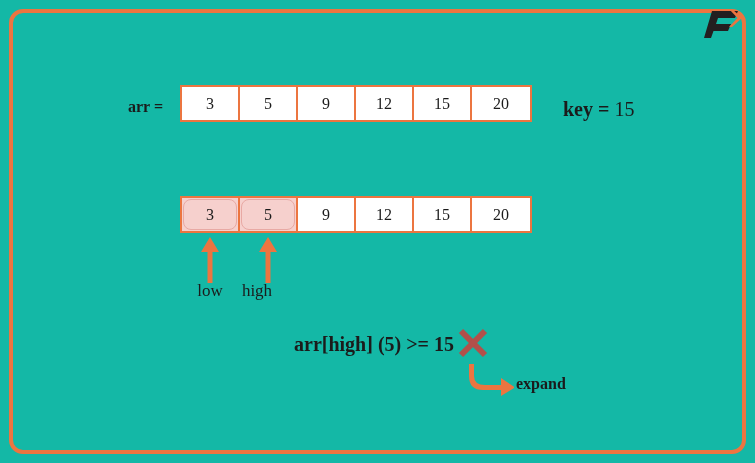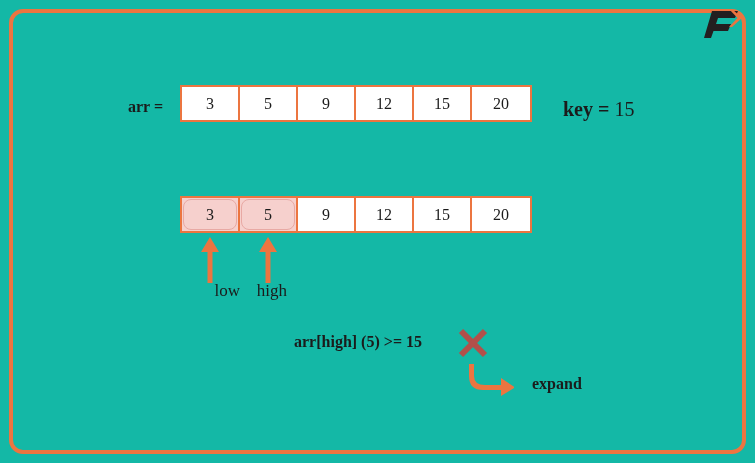--- a/index.html
+++ b/index.html
@@ -107,32 +107,32 @@
     width: 22px;
     height: 46px;
   }
   .ptr.low  { left: 199px; top: 237px; }
   .ptr.high { left: 257px; top: 237px; }
 
   .ptr-label {
     position: absolute;
     font-size: 17px;
     color: #1b1b1b;
-    text-align: right;
+    text-align: center;
     width: 60px;
   }
   .ptr-label.low  { left: 180px; top: 281px; }
   .ptr-label.high { left: 227px; top: 281px; }
 
   
   .cond {
     position: absolute;
     left: 294px;
     top: 333px;
-    font-size: 16px;
+    font-size: 20px;
     font-weight: bold;
     color: #1b1b1b;
     white-space: nowrap;
   }
   .xmark {
     position: absolute;
     left: 457px;
     top: 327px;
     width: 32px;
     height: 32px;
@@ -141,21 +141,21 @@
   
   .curve {
     position: absolute;
     left: 466px;
     top: 362px;
     width: 48px;
     height: 34px;
   }
   .expand {
     position: absolute;
-    left: 532px;
+    left: 516px;
     top: 375px;
     font-size: 16px;
     font-weight: bold;
     color: #1b1b1b;
     white-space: nowrap;
   }
 </style>
 </head>
 <body>
 

